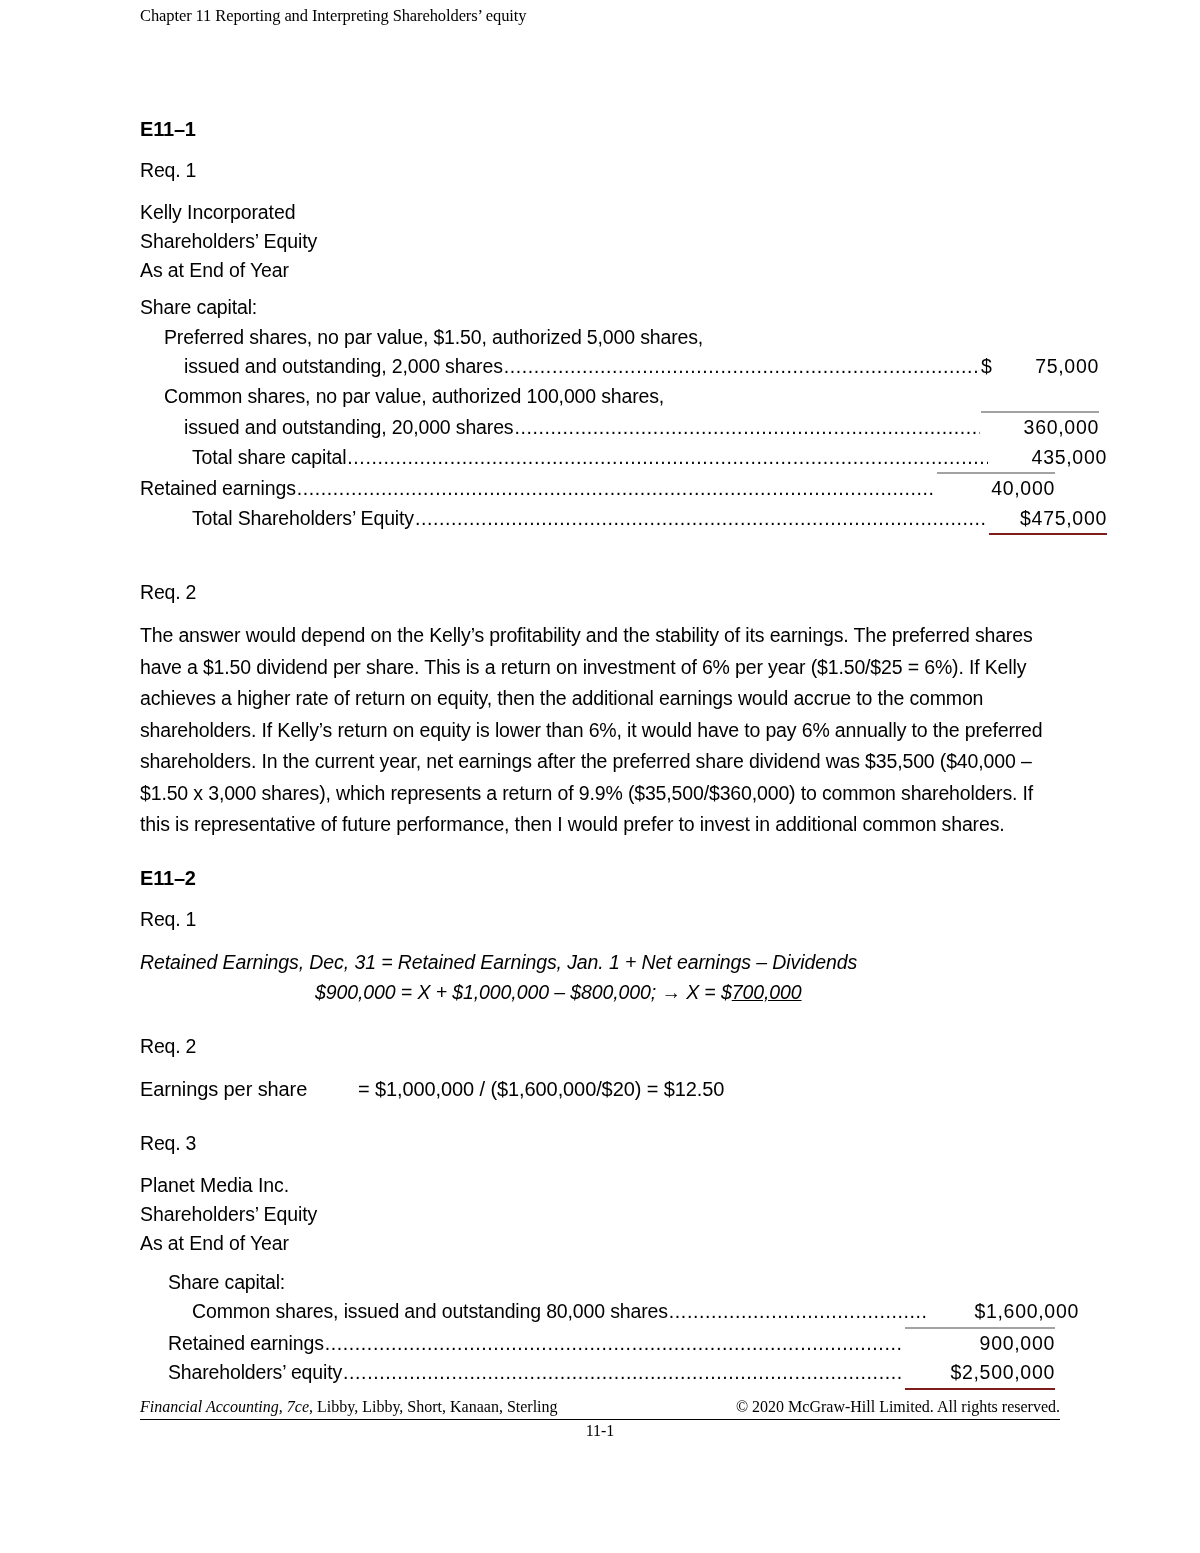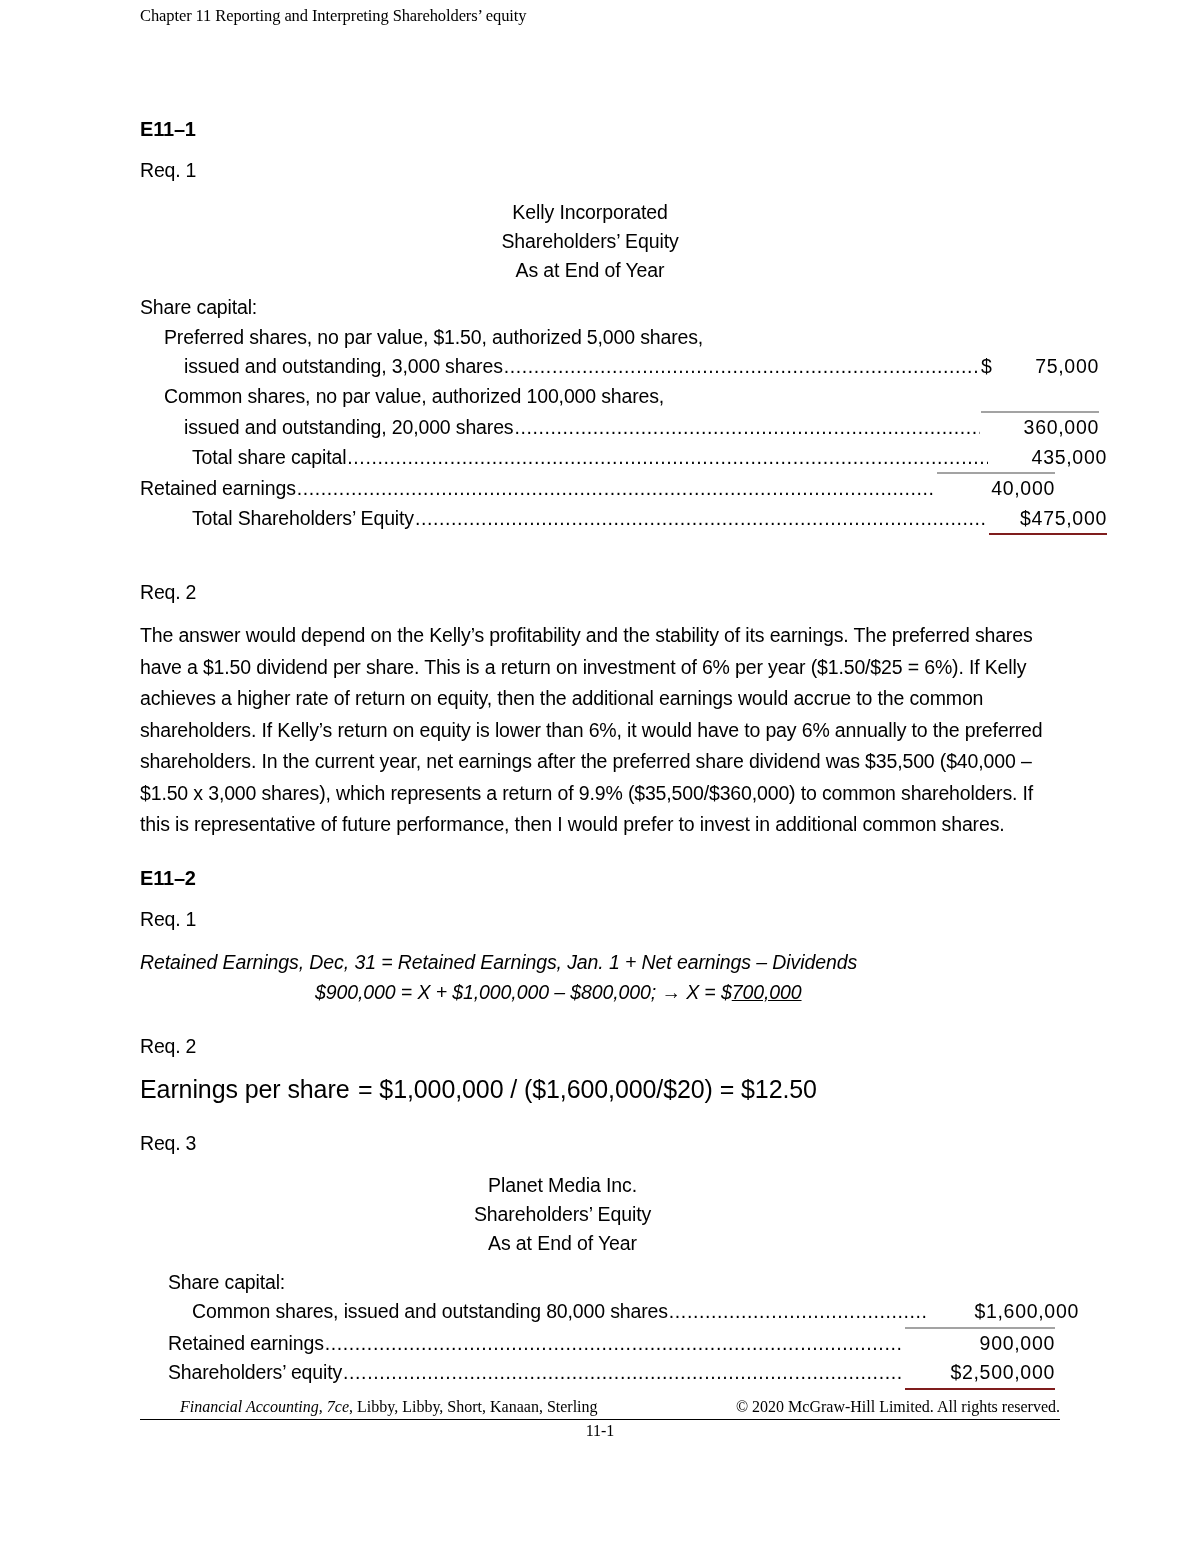--- a/index.html
+++ b/index.html
@@ -43,21 +43,21 @@
     margin: 0 0 18px 0;
   }
   .req-label {
     font-size: 19.5px;
     letter-spacing: -0.2px;
     margin: 12px 0 16px 0;
   }
 
   
   .stmt-head {
-    text-align: center;
+    text-align: left;
     font-size: 19.5px;
     line-height: 29px;
     letter-spacing: -0.1px;
   }
   .stmt-head.kelly { margin: 0 0 8px 0; padding-right: 15px; }
   .stmt-head.planet { margin: 0 0 10px 0; padding-right: 70px; }
 
   
   .stmt {
     font-size: 19.5px;
@@ -116,21 +116,21 @@
     line-height: 30px;
     letter-spacing: -0.1px;
     white-space: nowrap;
     font-style: italic;
   }
   .eq-indent { padding-left: 175px; }
   .u { text-decoration: underline; }
 
   .eps-grid {
     display: flex;
-    font-size: 25px;
+    font-size: 20px;
     line-height: 30px;
     letter-spacing: -0.1px;
     justify-content: center;
   }
   .eps-term { flex: 0 0 218px; white-space: nowrap; }
   .eps-defs { flex: 1 1 auto; }
   .eps-defs div { white-space: nowrap; }
 
   .gap-sm { height: 16px; }
   .gap-md { height: 26px; }
@@ -146,21 +146,21 @@
     font-size: 16px;
   }
   .footer-line {
     display: flex;
     justify-content: space-between;
     align-items: baseline;
     padding-bottom: 3px;
     border-bottom: 1.5px solid #000;
     white-space: nowrap;
   }
-  .footer-left i { font-style: italic; margin-left: 40px; }
+  .footer-left i { font-style: italic; }
   .footer-page {
     text-align: center;
     font-size: 16px;
     padding-top: 2px;
   }
 </style>
 </head>
 <body>
 
 <div class="page">
@@ -182,21 +182,21 @@
 
       <div class="srow">
         <div class="slabel">Share capital:</div>
       </div>
 
       <div class="srow ind1">
         <div class="slabel">Preferred shares, no par value, $1.50, authorized 5,000 shares,</div>
       </div>
 
       <div class="srow ind2">
-        <div class="slabel">issued and outstanding, 3,000 shares</div>
+        <div class="slabel">issued and outstanding, 2,000 shares</div>
         <div class="leader">....................................................................................................................................................................................</div>
         <div class="amt amt-w"><span class="dollar">$</span><span>75,000</span></div>
       </div>
 
       <div class="srow ind1">
         <div class="slabel">Common shares, no par value, authorized 100,000 shares,</div>
       </div>
 
       <div class="srow ind2">
         <div class="slabel">issued and outstanding, 20,000 shares</div>

